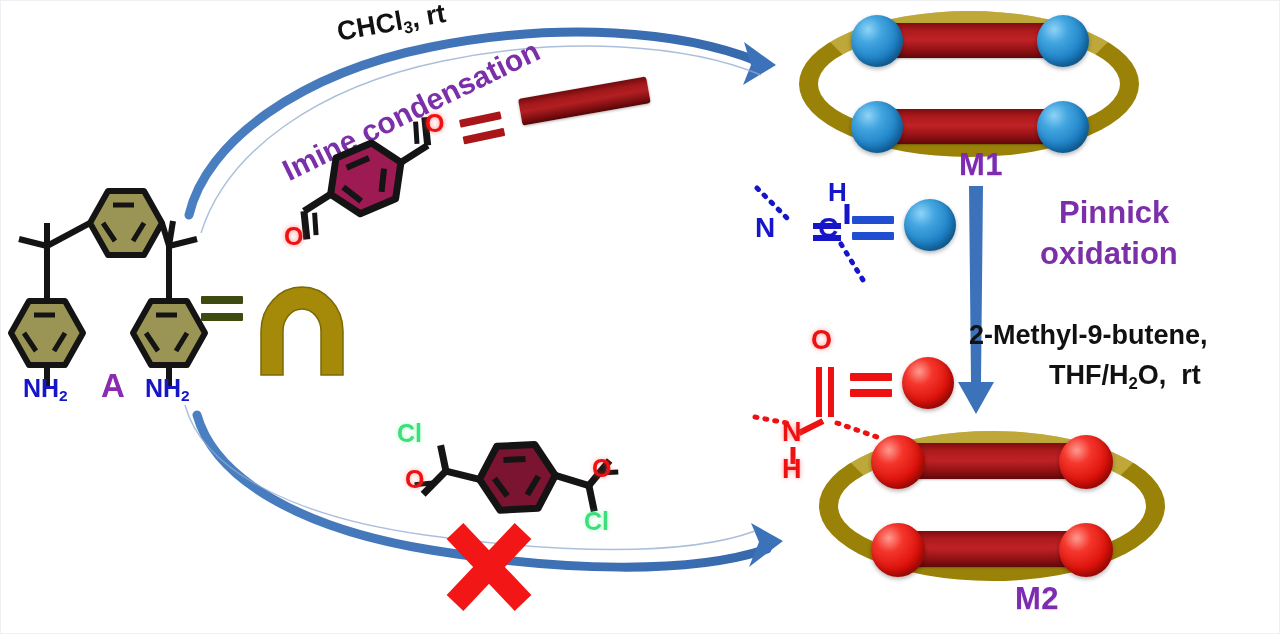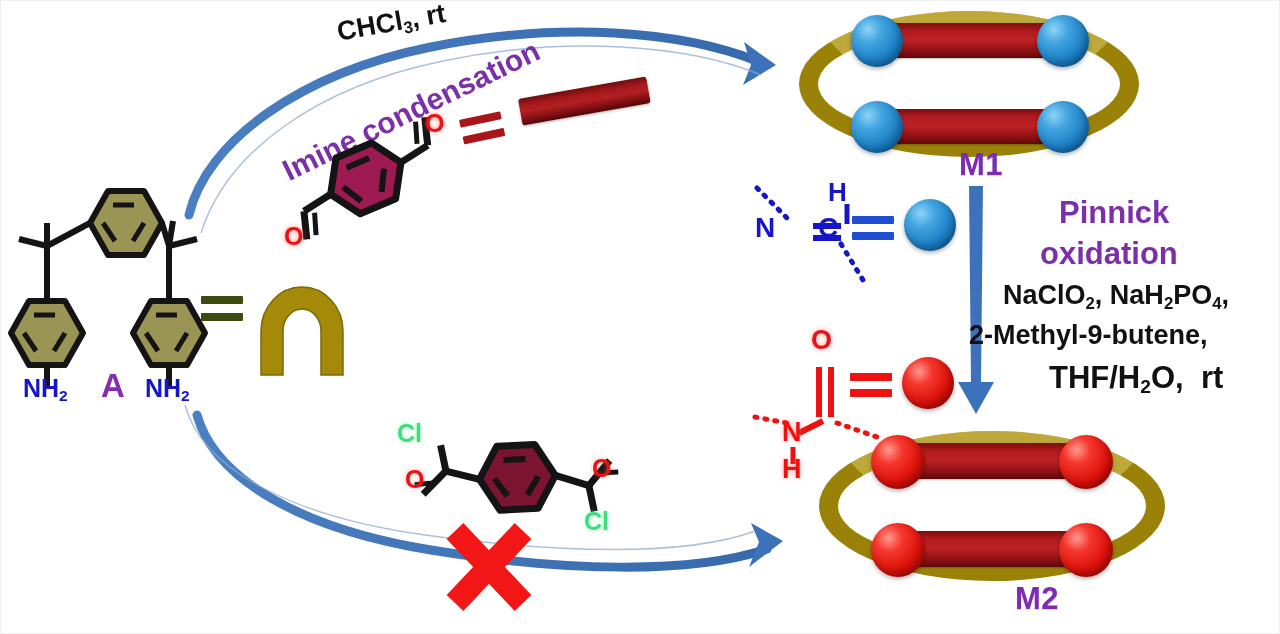--- a/index.html
+++ b/index.html
@@ -216,25 +216,22 @@
   </div>
   <div class="sphere blue" style="left:903px;top:198px;width:52px;height:52px;"></div>
 
   <svg class="abs" style="left:955px;top:185px;width:60px;height:240px;">
     <polygon points="13,0 27,0 25,196 38,196 20,228 2,196 15,196" fill="#3c72b9"></polygon>
   </svg>
 
   <div class="lbl purple-head nosel" style="left:1039px;top:237px;font-size:31px;">oxidation</div>
   <div class="lbl purple-head nosel" style="left:1058px;top:196px;font-size:31px;">Pinnick</div>
 
-  <div class="lbl black-cond nosel" style="left:1002px;top:281px;font-size:27px;">
-    NaClO<sub>2</sub>, NaH<sub>2</sub>PO<sub>4</sub>,
-  </div>
   <div class="lbl black-cond nosel" style="left:968px;top:321px;font-size:27px;">2-Methyl-9-butene,</div>
-  <div class="lbl black-cond nosel" style="left:1048px;top:361px;font-size:31px;">
+  <div class="lbl black-cond nosel" style="left:1048px;top:361px;font-size:27px;">
     THF/H<sub>2</sub>O, &nbsp;rt
   </div>
 
   <svg class="abs" style="left:740px;top:318px;width:220px;height:140px;">
     <g stroke="#ee1111" stroke-width="5" stroke-linecap="round" stroke-dasharray="2 8">
       <line x1="14" y1="98" x2="46" y2="104"></line>
       <line x1="96" y1="104" x2="136" y2="118"></line>
     </g>
 
     <line x1="78" y1="98" x2="78" y2="48" stroke="#ee1111" stroke-width="6"></line>

